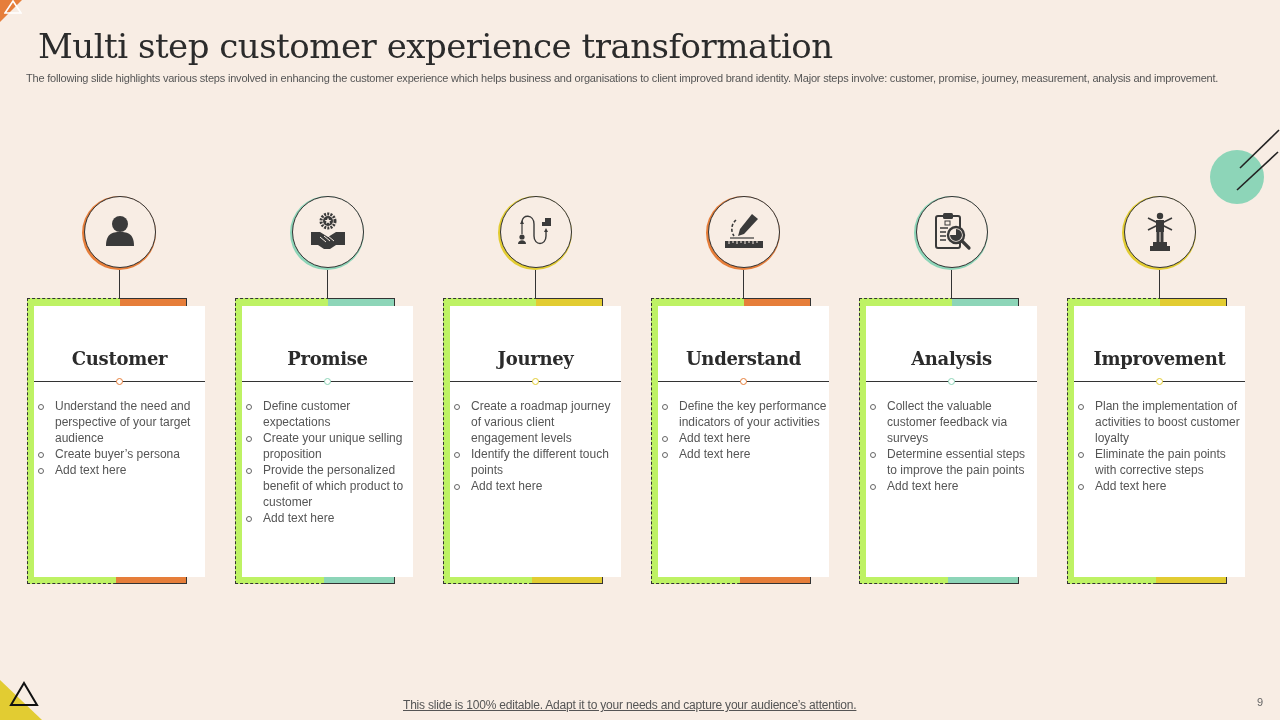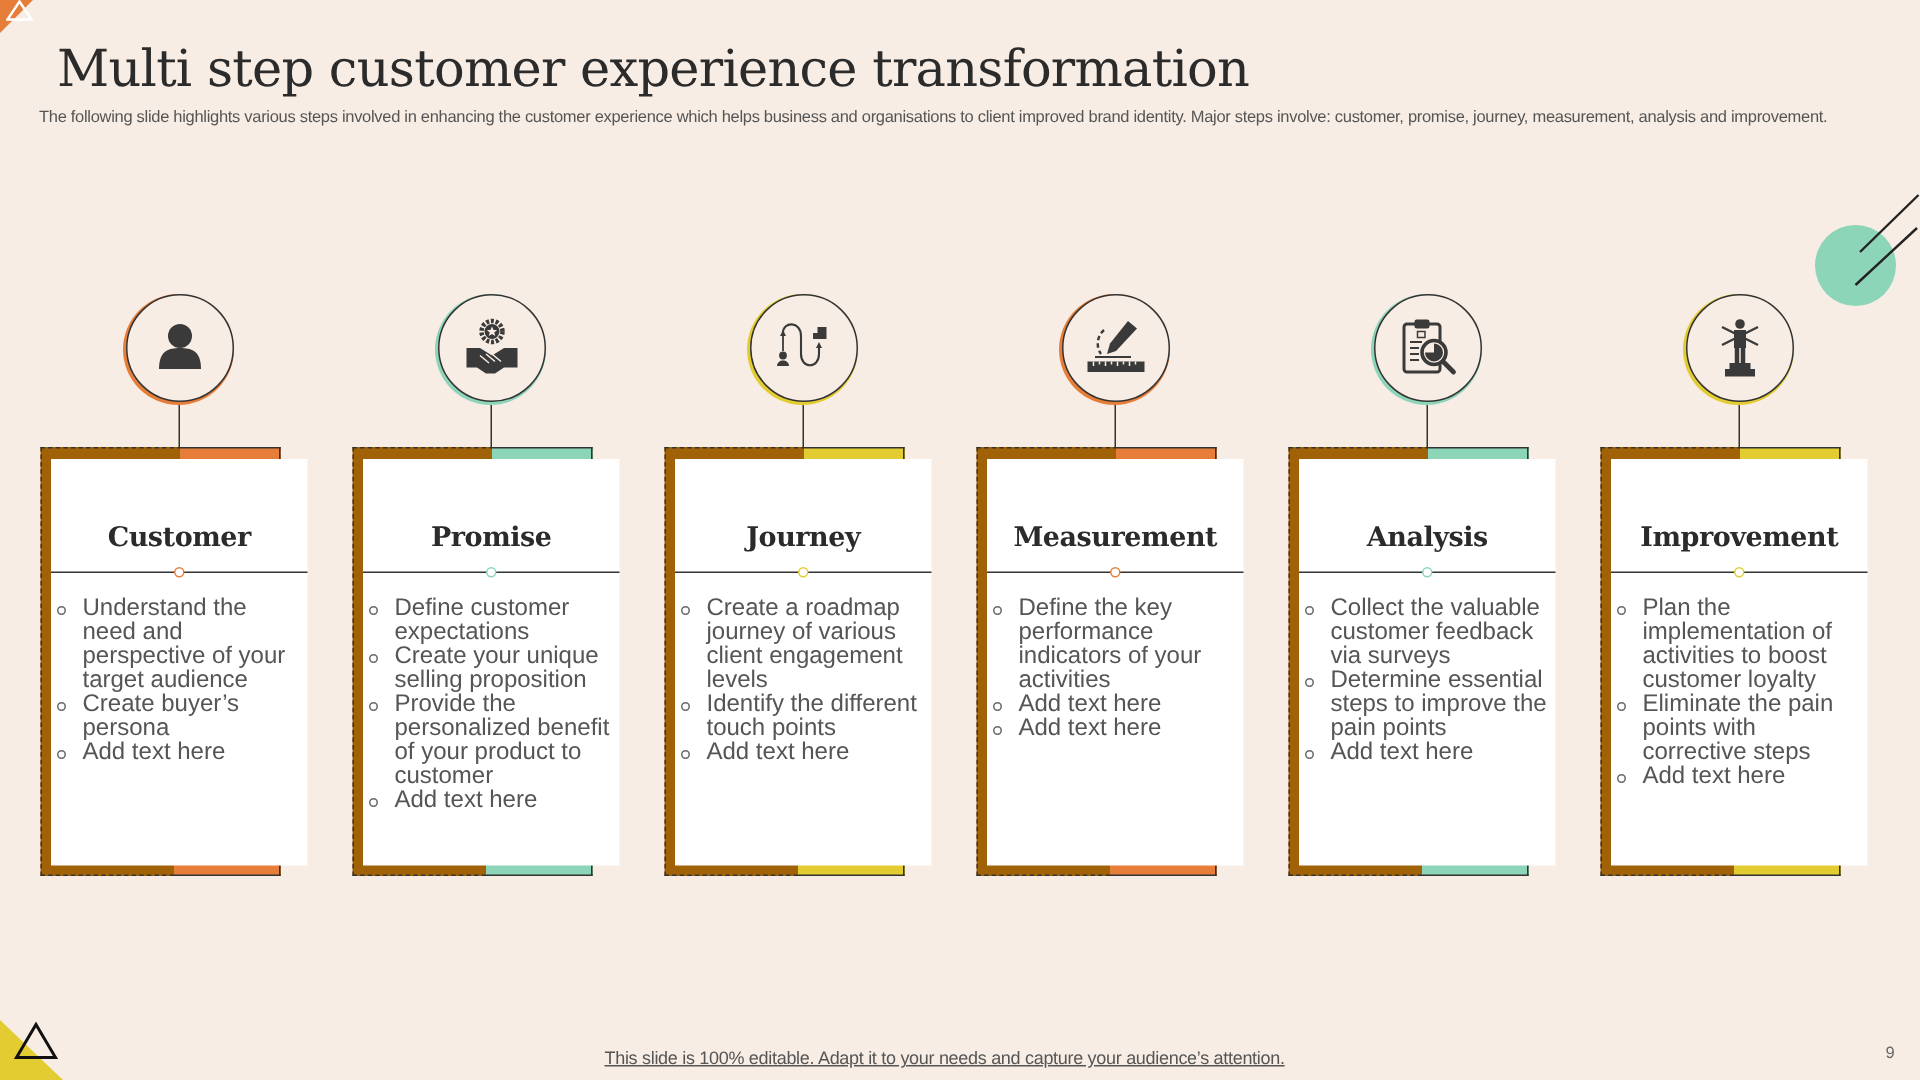--- a/index.html
+++ b/index.html
@@ -50,21 +50,21 @@
     border-radius: 50%; border: 1.4px solid #333; background: #f8ede4;
     display: flex; align-items: center; justify-content: center; box-sizing: border-box;
   }
   .icon-circle svg { width: 44px; height: 44px; }
   .connector {
     position: absolute; left: 92px; top: 74px; width: 1.4px; height: 28px; background: #333;
   }
   .card {
     position: absolute; left: 0; top: 102px; width: 160px; height: 286px;
     box-sizing: border-box; border: 1px dashed #333;
-    background: #a16207;
+    background: #bef264;
   }
   .frame-top {
     position: absolute; left: 92px; top: -1px; right: -1px; height: 8px;
   }
   .frame-right {
     position: absolute; right: -1px; top: -1px; bottom: -1px; width: 9px;
   }
   .frame-bottom {
     position: absolute; left: 88px; bottom: -1px; right: -1px; height: 8px;
   }
@@ -83,21 +83,21 @@
     position: absolute; left: 0; top: 75px; width: 171px; height: 1.3px; background: #333;
   }
   .card-dot {
     position: absolute; left: 82px; top: 72px; width: 5px; height: 5px;
     border-radius: 50%; background: #fff; border: 1px solid;
   }
   .bullets {
     position: absolute; left: 3px; top: 92px; width: 166px; margin: 0; padding: 0; list-style: none;
   }
   .bullets li {
-    position: relative; padding-left: 18px; font-size: 16px; line-height: 16px; color: #555;
+    position: relative; padding-left: 18px; font-size: 12px; line-height: 16px; color: #555;
   }
   .bullets li::before {
     content: ""; position: absolute; left: 1px; top: 6px; width: 4px; height: 4px;
     border: 1px solid #666; border-radius: 50%;
   }
   .footer {
     position: absolute; left: 403px; top: 698px; font-size: 12px; color: #555; letter-spacing: -0.2px; text-decoration: underline;
   }
   .page-num {
     position: absolute; left: 1257px; top: 696px; font-size: 11px; color: #666;
@@ -176,21 +176,21 @@
       <div class="frame-line-t"></div>
       <div class="frame-line-r"></div>
       <div class="frame-line-b"></div>
       <div class="panel">
         <div class="card-title">Promise</div>
         <div class="card-rule"></div>
         <div class="card-dot" style="border-color:#8dd5b8"></div>
         <ul class="bullets">
           <li>Define customer expectations</li>
             <li>Create your unique selling proposition</li>
-            <li>Provide the personalized benefit of your product to customer</li>
+            <li>Provide the personalized benefit of which product to customer</li>
             <li>Add text here</li>
         </ul>
       </div>
     </div>
     </div>
     <div class="step" style="left: 443px;">
     <div class="icon-wrap">
       <div class="icon-crescent" style="background:#e2cc32"></div>
       <div class="icon-circle">
           <svg viewBox="0 0 44 44">
@@ -240,21 +240,21 @@
     </div>
     <div class="connector"></div>
     <div class="card">
       <div class="frame-top" style="background:#e67e3a"></div>
       <div class="frame-right" style="background:#e67e3a"></div>
       <div class="frame-bottom" style="background:#e67e3a"></div>
       <div class="frame-line-t"></div>
       <div class="frame-line-r"></div>
       <div class="frame-line-b"></div>
       <div class="panel">
-        <div class="card-title">Measurement</div>
+        <div class="card-title">Understand</div>
         <div class="card-rule"></div>
         <div class="card-dot" style="border-color:#e67e3a"></div>
         <ul class="bullets">
           <li>Define the key performance indicators of your activities</li>
             <li>Add text here</li>
             <li>Add text here</li>
         </ul>
       </div>
     </div>
     </div>

